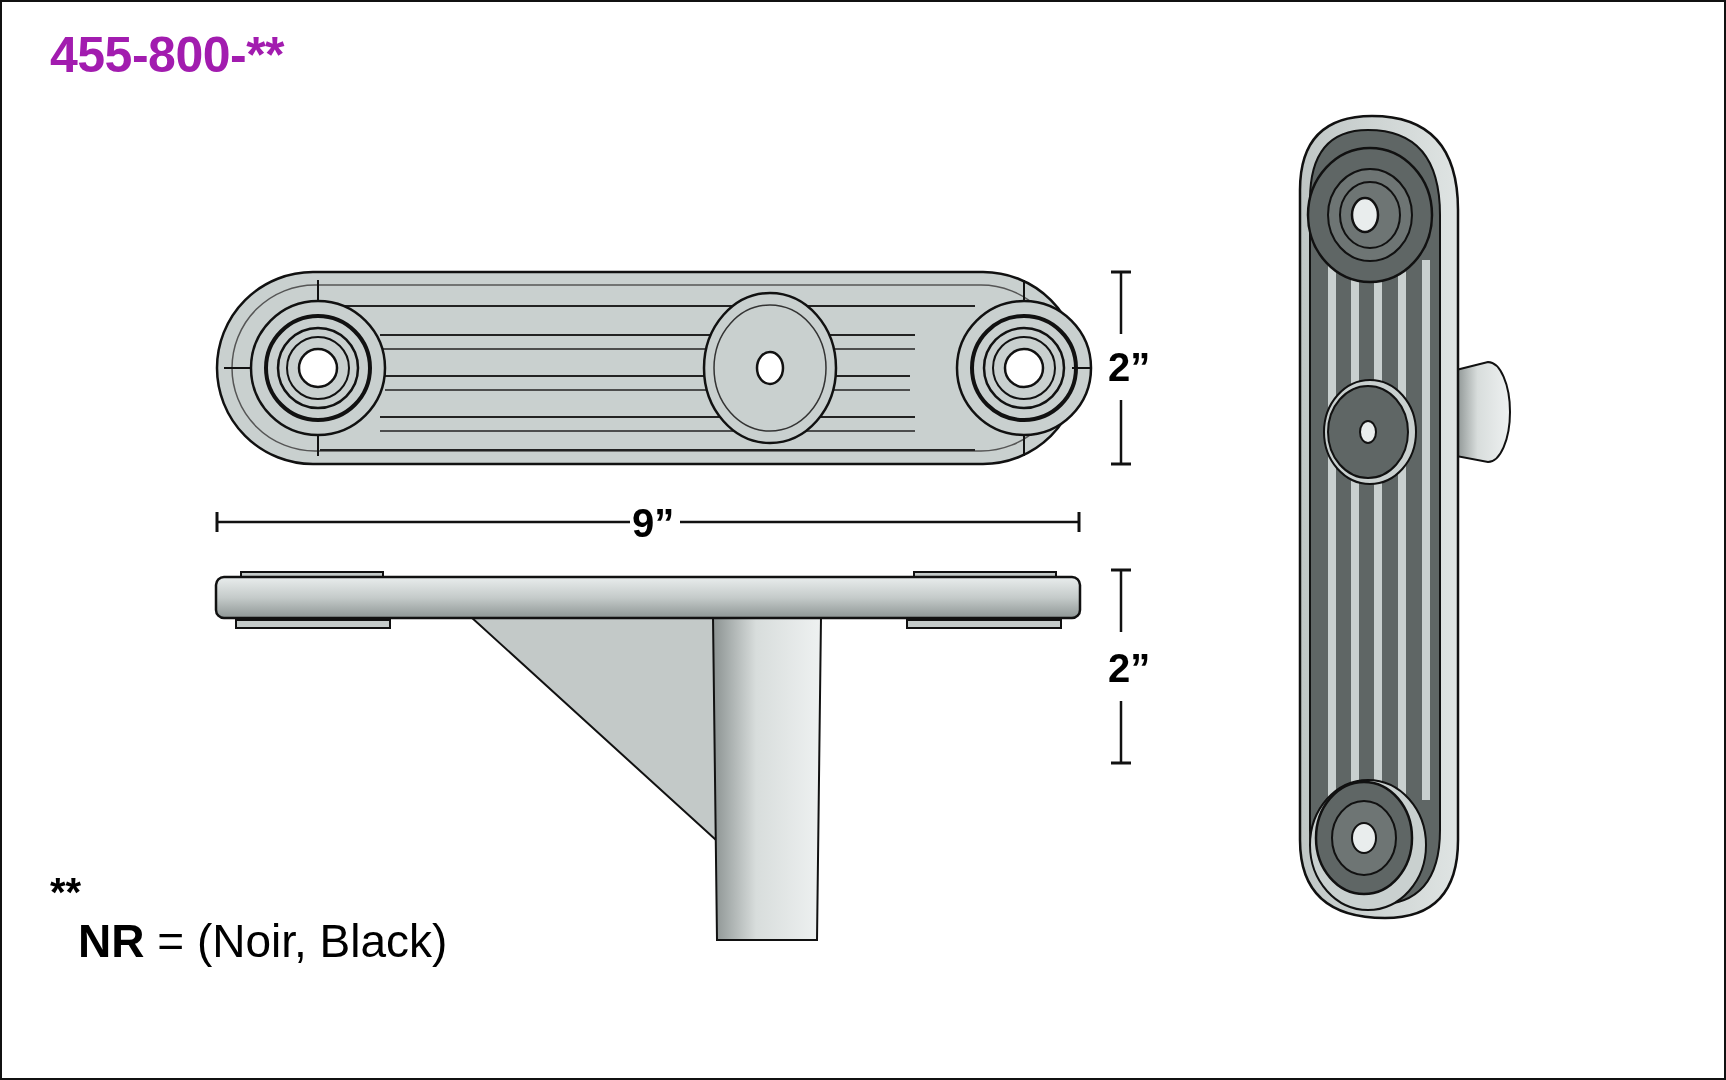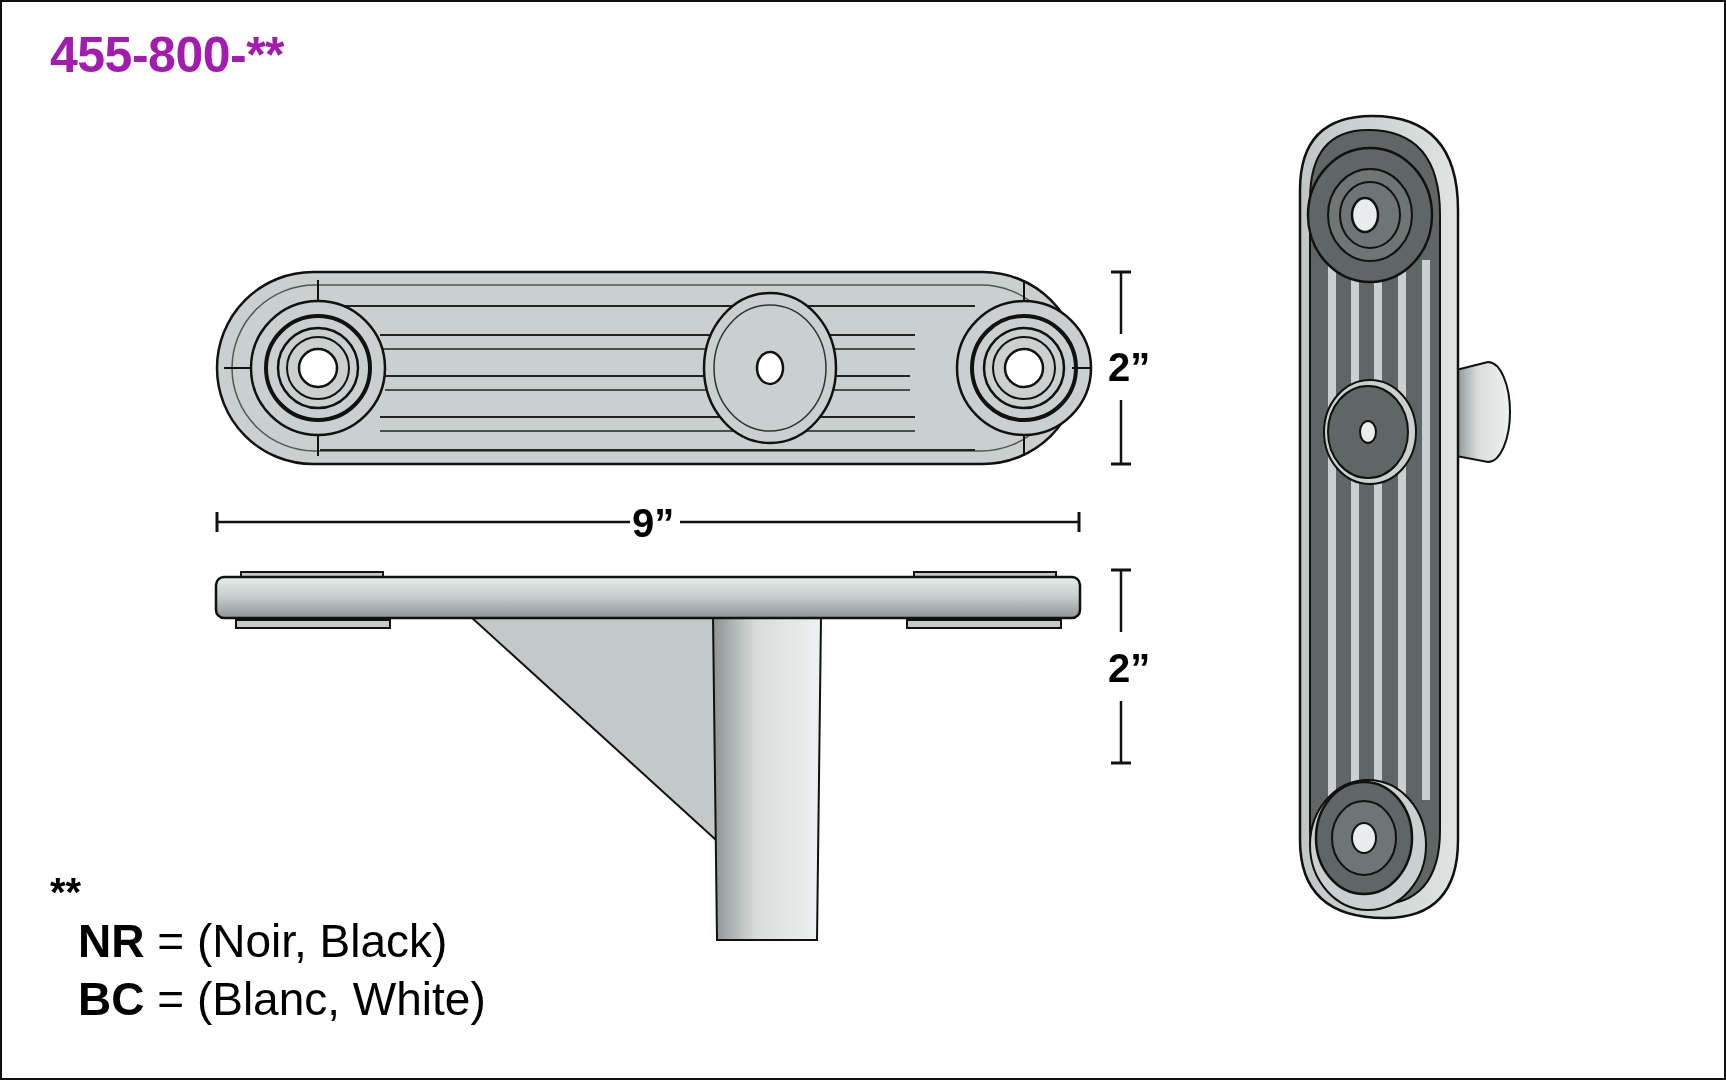--- a/index.html
+++ b/index.html
@@ -130,16 +130,13 @@
 
 <div class="dim" style="left:632px;top:503px;">9”</div>
 <div class="dim" style="left:1108px;top:347px;">2”</div>
 <div class="dim" style="left:1108px;top:648px;">2”</div>
 
 <div class="legend">
   <div class="stars">**</div>
   <div class="row">
     <span class="code">NR</span><span style="white-space:pre"> = </span><span>(Noir, Black)</span>
   </div>
-  <div class="row">
-    <span class="code">BC</span><span style="white-space:pre"> = </span><span>(Blanc, White)</span>
-  </div>
 </div>
 
 </body></html>

